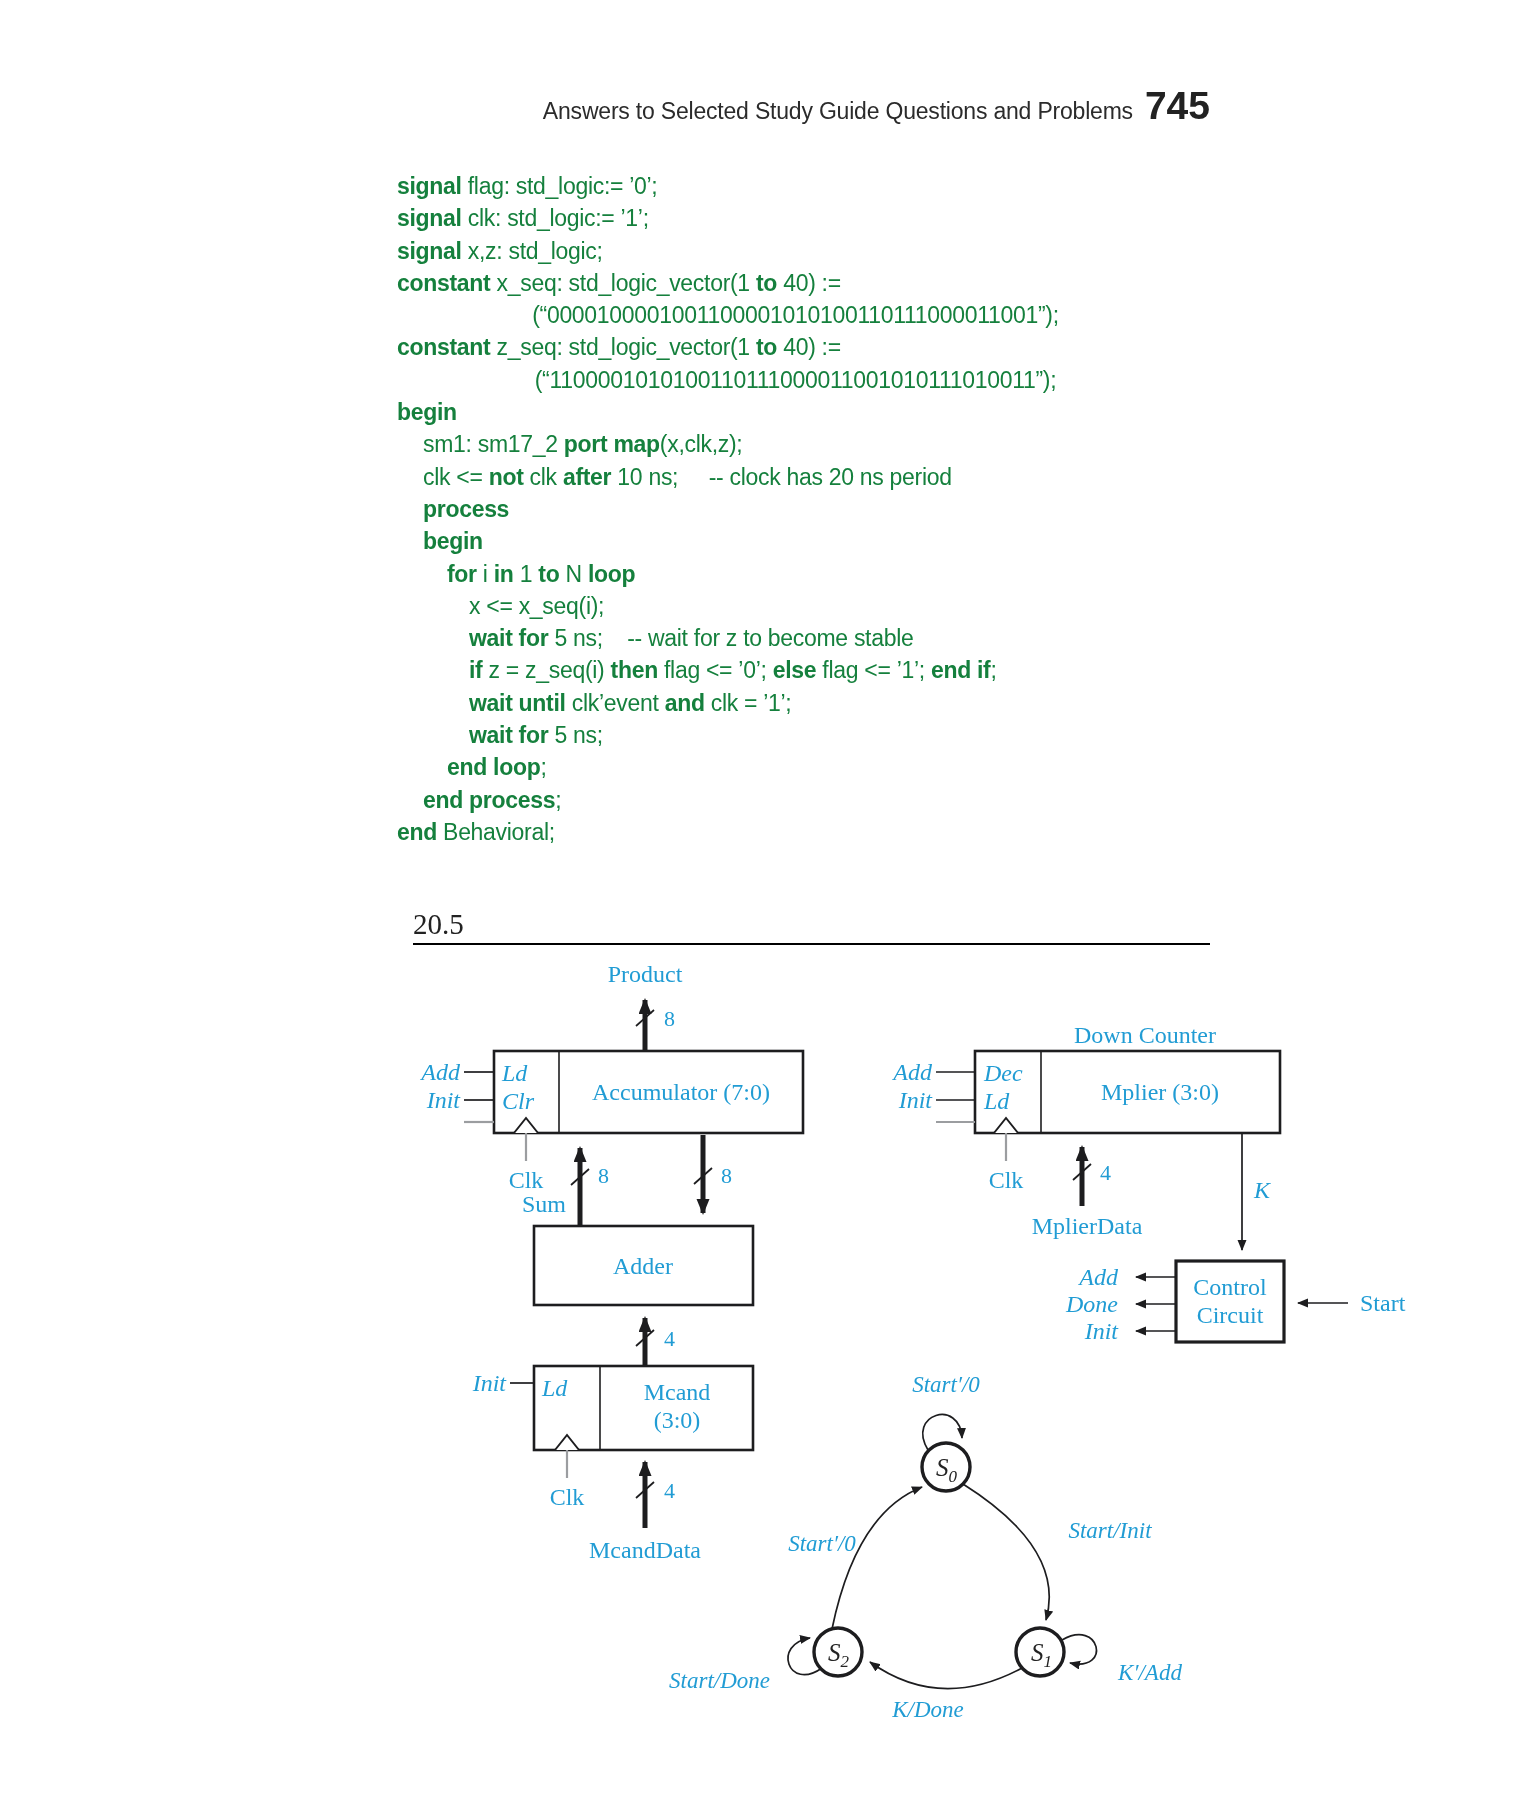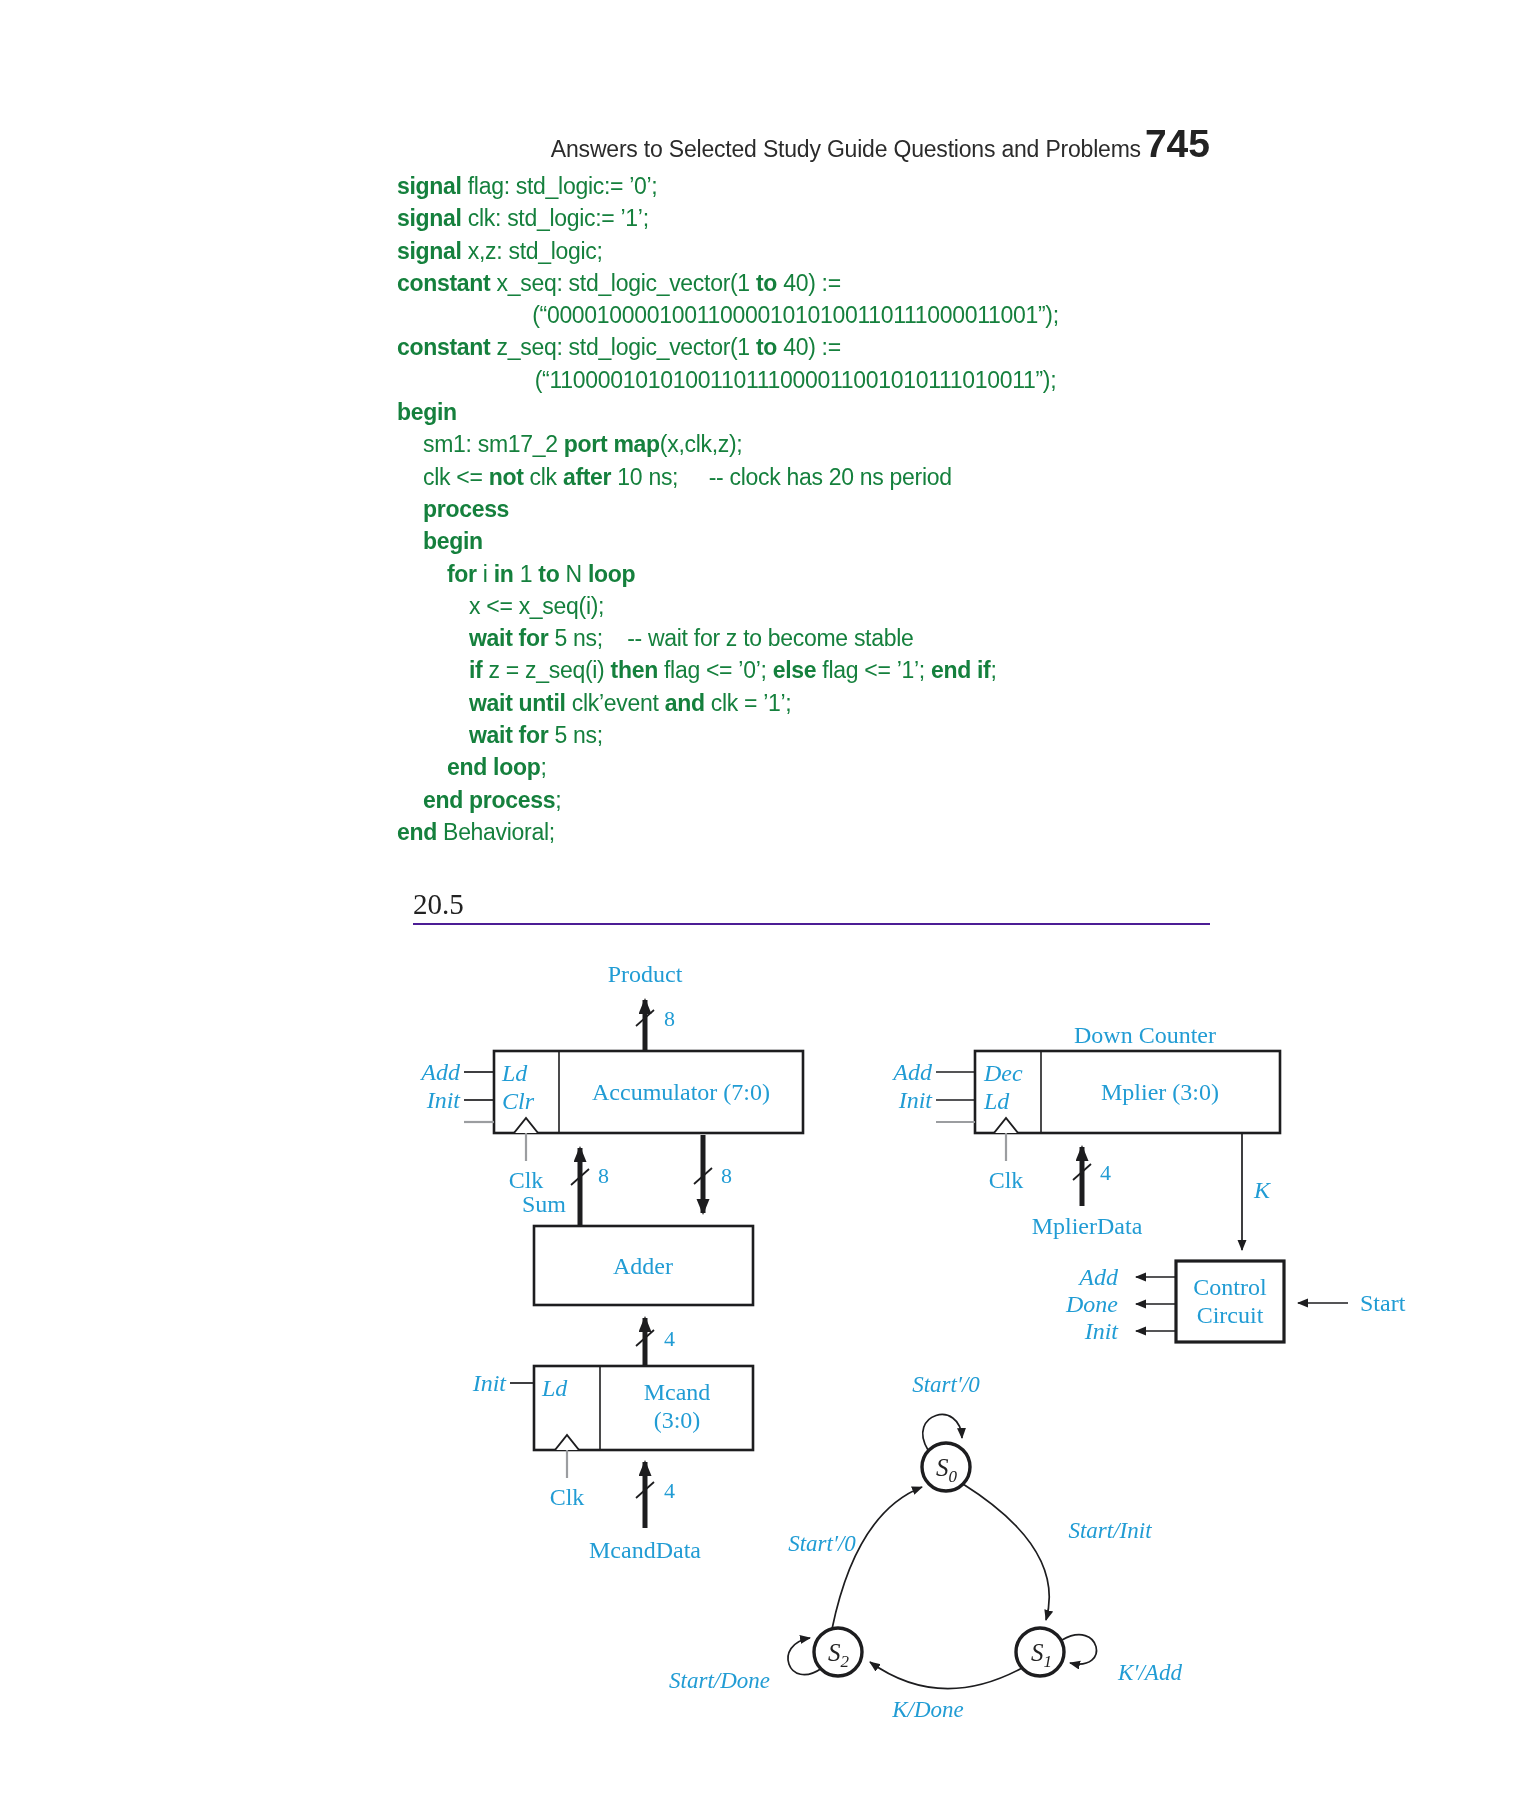--- a/index.html
+++ b/index.html
@@ -5,33 +5,33 @@
   :root{
     --blue:#219cd4;
     --ink:#1d1d1f;
     --gray:#9b9da0;
   }
   html,body{margin:0;padding:0;background:#fff;}
   .page{position:relative;width:1526px;height:1800px;background:#ffffff;overflow:hidden;
         font-family:"Liberation Sans",sans-serif;color:#1a1a1a;}
 
   
-  .hdr{position:absolute;top:84px;right:316px;display:flex;align-items:baseline;gap:4px;margin-top:38px;}
+  .hdr{position:absolute;top:84px;right:316px;display:flex;align-items:baseline;gap:12px;}
   .hdr .t{font-size:23px;color:#2b2b2b;letter-spacing:-0.2px;}
   .hdr .pn{font-size:39px;font-weight:bold;color:#222;}
 
   
   .code{position:absolute;left:397px;top:170px;width:797px;
         font-size:23px;line-height:32.3px;letter-spacing:-0.3px;white-space:pre;color:#15803d;}
   .code .kw{font-weight:bold;}
   .code .cr{text-align:center;}
 
   
-  .sect{position:absolute;left:413px;top:888px;width:797px;height:35px;
-        border-bottom:2px solid #4c1d95;
+  .sect{position:absolute;left:413px;top:908px;width:797px;height:35px;
+        border-bottom:2px solid #000000;
         font-family:"Liberation Serif",serif;font-size:29px;color:#222;}
 
   
   svg.diag{position:absolute;left:0;top:0;}
   .bx{fill:#fff;stroke:var(--ink);stroke-width:2.6;}
   .bx3{stroke-width:3.2;}
   .dvd{stroke:var(--ink);stroke-width:1.6;}
   .ln{stroke:var(--ink);stroke-width:1.7;fill:none;}
   .lng{stroke:var(--gray);stroke-width:2.2;fill:none;}
   .bus{stroke:var(--ink);stroke-width:5;fill:none;}

